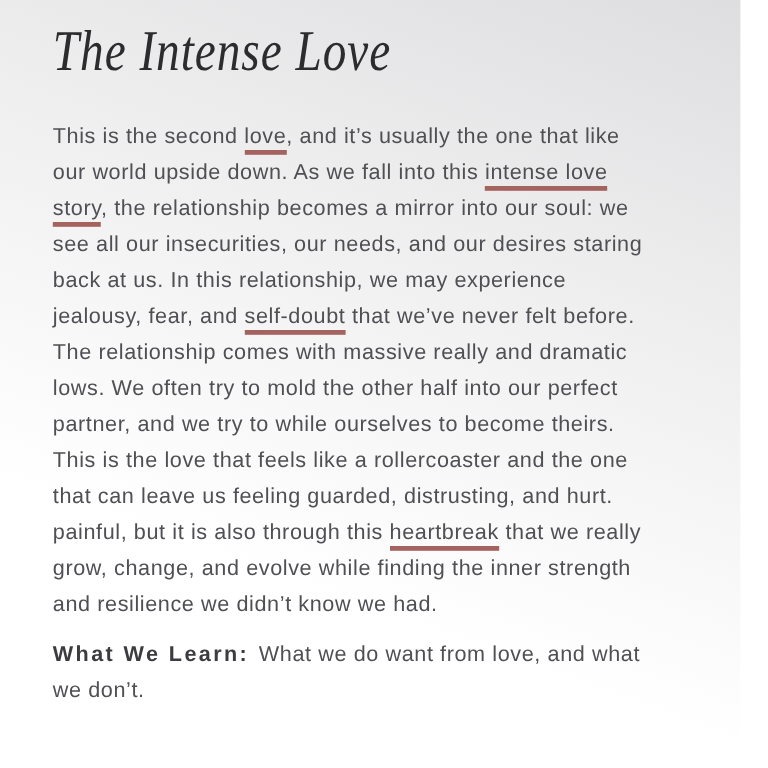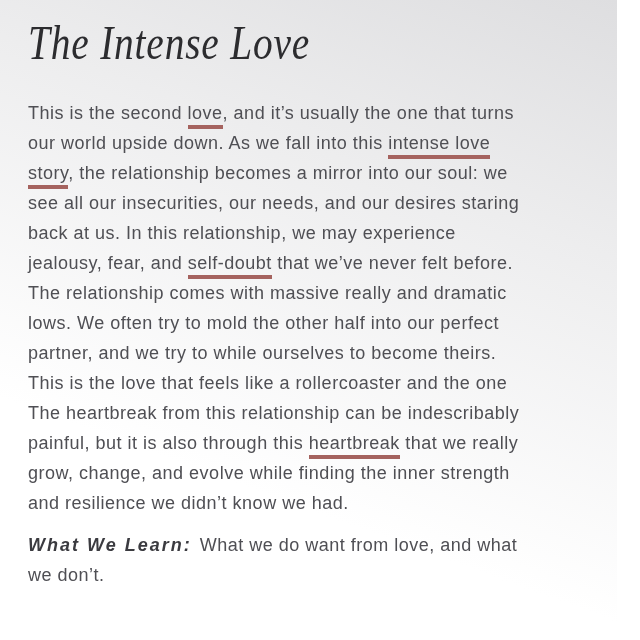--- a/index.html
+++ b/index.html
@@ -4,21 +4,21 @@
 <style>
   html, body {
     margin: 0;
     padding: 0;
   }
   .canvas {
     position: relative;
     width: 617px;
     height: 640px;
     box-sizing: border-box;
-    padding: 14px 28px 0 28px;
+    padding: 14px 28px 0 44px;
     overflow: hidden;
     background: linear-gradient(200deg,
       var(--bg_start, #dedee0) 0%,
       var(--bg_mid, #ededee) 30%,
       var(--bg_end, #ffffff) 72%);
     font-family: "Liberation Sans", sans-serif;
   }
   .title {
     margin: 0;
     font-family: "Liberation Serif", serif;
@@ -52,44 +52,43 @@
   }
   .t-line {
     font-size: 18px;
     line-height: 30px;
     letter-spacing: 0.5px;
     color: var(--body_text, #4f4f54);
     white-space: nowrap;
   }
   .t-label {
     font-weight: 700;
-    font-style: italic;
     letter-spacing: 2px;
     color: var(--label_text, #3b3b40);
     margin-right: 8px;
   }
 </style>
 </head>
 <body>
 
 <div class="canvas">
   <h1 class="title">The Intense Love</h1>
 
   <div class="paragraph" id="paragraph">
-      <div class="line"><span>This is the second </span><span class="u">love</span><span>, and it’s usually the one that turns</span></div>
+      <div class="line"><span>This is the second </span><span class="u">love</span><span>, and it’s usually the one that like</span></div>
       <div class="line"><span>our world upside down. As we fall into this </span><span class="u">intense love</span></div>
       <div class="line"><span class="u">story</span><span>, the relationship becomes a mirror into our soul: we</span></div>
       <div class="line"><span>see all our insecurities, our needs, and our desires staring</span></div>
       <div class="line"><span>back at us. In this relationship, we may experience</span></div>
       <div class="line"><span>jealousy, fear, and </span><span class="u">self-doubt</span><span> that we’ve never felt before.</span></div>
       <div class="line"><span>The relationship comes with massive really and dramatic</span></div>
       <div class="line"><span>lows. We often try to mold the other half into our perfect</span></div>
       <div class="line"><span>partner, and we try to while ourselves to become theirs.</span></div>
       <div class="line"><span>This is the love that feels like a rollercoaster and the one</span></div>
-      <div class="line"><span>The heartbreak from this relationship can be indescribably</span></div>
+      <div class="line"><span>that can leave us feeling guarded, distrusting, and hurt.</span></div>
       <div class="line"><span>painful, but it is also through this </span><span class="u">heartbreak</span><span> that we really</span></div>
       <div class="line"><span>grow, change, and evolve while finding the inner strength</span></div>
       <div class="line"><span>and resilience we didn’t know we had.</span></div>
     </div>
 
   <div class="takeaway">
     <div class="t-line">
       <span class="t-label">What We Learn:</span><span>What we do want from love, and what</span>
     </div>
     <div class="t-line">we don’t.</div>

